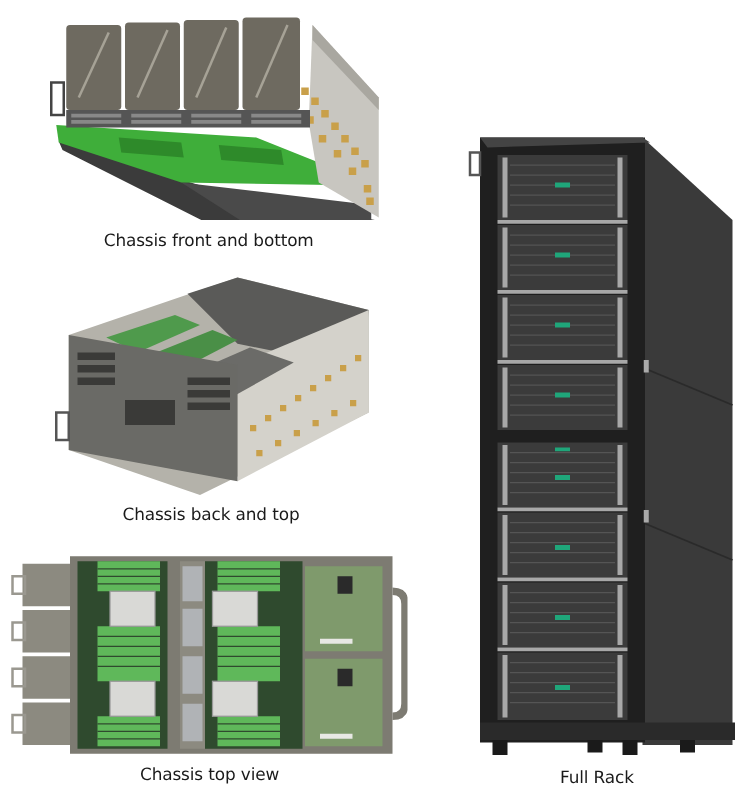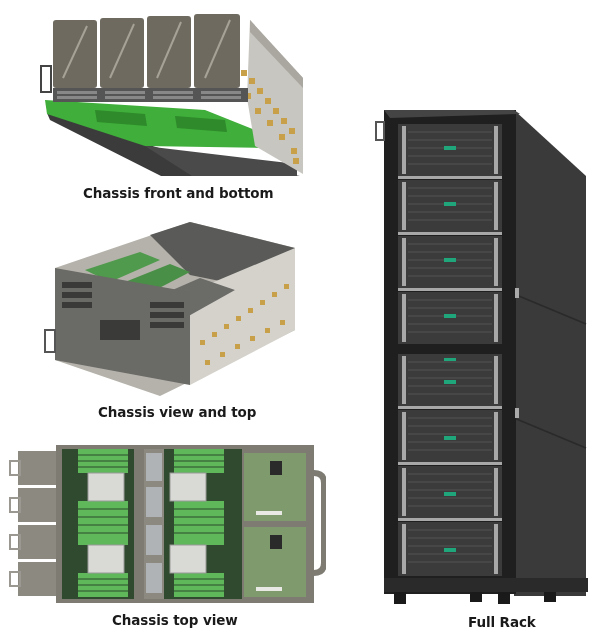--- a/index.html
+++ b/index.html
@@ -1,18 +1,18 @@
 <!DOCTYPE html>
 <html><head>
 <meta charset="utf-8">
 <style>
   html,body{margin:0;padding:0;background:#ffffff;}
   body{width:600px;height:639px;position:relative;overflow:hidden;font-family:"DejaVu Sans","Liberation Sans",sans-serif;}
   .figure{position:absolute;}
-  .caption{position:absolute;font-weight:bold;font-size:13.5px;color:#1a1a1a;white-space:nowrap;letter-spacing:-0.1px;}
+  .caption{position:absolute;font-weight:normal;font-size:13.5px;color:#1a1a1a;white-space:nowrap;letter-spacing:-0.1px;}
   svg{display:block;}
 </style>
 </head>
 <body>
 
 <div class="figure" style="left:35px;top:8px;width:270px;height:168px;">
   <svg width="270" height="168" viewBox="0 0 270 168">
 
     <polygon points="12,105 140,145 265,168 130,170 15,112" fill="#3b3b3b"></polygon>
     <polygon points="110,138 262,156 262,168 160,170" fill="#4a4a4a"></polygon>
@@ -104,21 +104,21 @@
         <rect x="22" y="72" width="30" height="6"></rect>
       <rect x="22" y="82" width="30" height="6"></rect>
         <rect x="110" y="82" width="34" height="6"></rect>
       <rect x="110" y="92" width="34" height="6"></rect>
         <rect x="110" y="102" width="34" height="6"></rect>
       <rect x="60" y="100" width="40" height="20"></rect>
     </g>
     <rect x="5" y="110" width="10" height="22" fill="none" stroke="#555" stroke-width="2"></rect>
   </svg>
 </div>
-<div class="caption" style="left:98px;top:404px;">Chassis view and top</div>
+<div class="caption" style="left:98px;top:404px;">Chassis back and top</div>
 
 <div class="figure" style="left:8px;top:443px;width:318px;height:162px;">
   <svg width="318" height="162" viewBox="0 0 318 162">
 
     <g fill="#8c8a80">
       <rect x="10" y="8" width="38" height="34"></rect>
         <rect x="10" y="45" width="38" height="34"></rect>
       <rect x="10" y="82" width="38" height="34"></rect>
         <rect x="10" y="119" width="38" height="34"></rect>
     </g>
@@ -302,13 +302,13 @@
 
     <rect x="10" y="470" width="204" height="14" fill="#2a2a2a"></rect>
     <g fill="#1a1a1a">
       <rect x="20" y="484" width="12" height="12"></rect>
         <rect x="96" y="484" width="12" height="10"></rect>
       <rect x="124" y="484" width="12" height="12"></rect>
         <rect x="170" y="484" width="12" height="10"></rect>
     </g>
   </svg>
 </div>
-<div class="caption" style="left:468px;top:614px;">Full Rack</div>
+<div class="caption" style="left:448px;top:614px;">Full Rack</div>
 
 </body></html>

